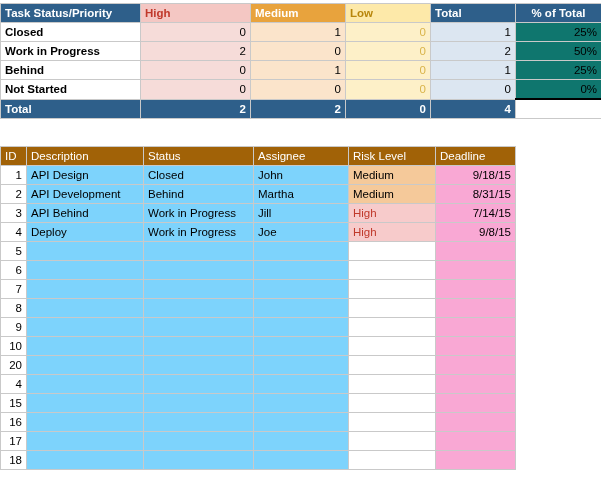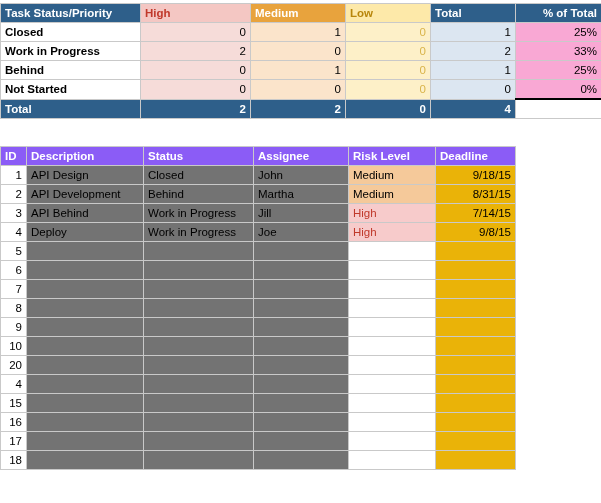--- a/index.html
+++ b/index.html
@@ -73,21 +73,21 @@
   }
   .sum-hdr-total {
     background: #2e5f8a;
     color: #ffffff;
     font-weight: bold;
   }
   .sum-hdr-pct {
     background: #2e5f8a;
     color: #ffffff;
     font-weight: bold;
-    text-align: right;
+    text-align: center;
   }
   .row-label {
     font-weight: bold;
     background: #ffffff;
   }
   .cell-high {
     background: #f6dcd9;
     color: #000000;
     text-align: right;
   }
@@ -100,21 +100,21 @@
     background: #fdf0c8;
     color: #d9b44a;
     text-align: right;
   }
   .cell-total {
     background: #dce6f1;
     color: #000000;
     text-align: right;
   }
   .cell-pct {
-    background: #f9a8d4;
+    background: #0f766e;
     text-align: right;
   }
   .sum-foot-label {
     background: #2e5f8a;
     color: #ffffff;
     font-weight: bold;
   }
   .sum-foot-val {
     background: #2e5f8a;
     color: #ffffff;
@@ -131,34 +131,34 @@
     position: absolute;
     left: 0px;
     top: 146px;
     width: 515px;
   }
   .detail td, .detail th {
     height: 18px;
     line-height: 18px;
   }
   .det-hdr {
-    background: #8b5cf6;
-    color: #ffffff;
-    font-weight: bold;
+    background: #a16207;
+    color: #ffffff;
+    font-weight: normal;
   }
   .det-id {
     text-align: right;
     background: #ffffff;
   }
   .det-cell {
-    background: #737373;
+    background: #7dd3fc;
   }
   .det-date {
     text-align: right;
-    background: #eab308;
+    background: #f9a8d4;
   }
   .risk-medium {
     background: #f5c99a;
     color: #000000;
   }
   .risk-high {
     background: #f7cbcb;
     color: #c0392b;
   }
   .risk-blank {
@@ -197,21 +197,21 @@
         <td class="cell-low">0</td>
         <td class="cell-total">1</td>
         <td class="cell-pct">25%</td>
       </tr>
       <tr>
         <td class="row-label">Work in Progress</td>
         <td class="cell-high">2</td>
         <td class="cell-med">0</td>
         <td class="cell-low">0</td>
         <td class="cell-total">2</td>
-        <td class="cell-pct">33%</td>
+        <td class="cell-pct">50%</td>
       </tr>
       <tr>
         <td class="row-label">Behind</td>
         <td class="cell-high">0</td>
         <td class="cell-med">1</td>
         <td class="cell-low">0</td>
         <td class="cell-total">1</td>
         <td class="cell-pct">25%</td>
       </tr>
       <tr>

